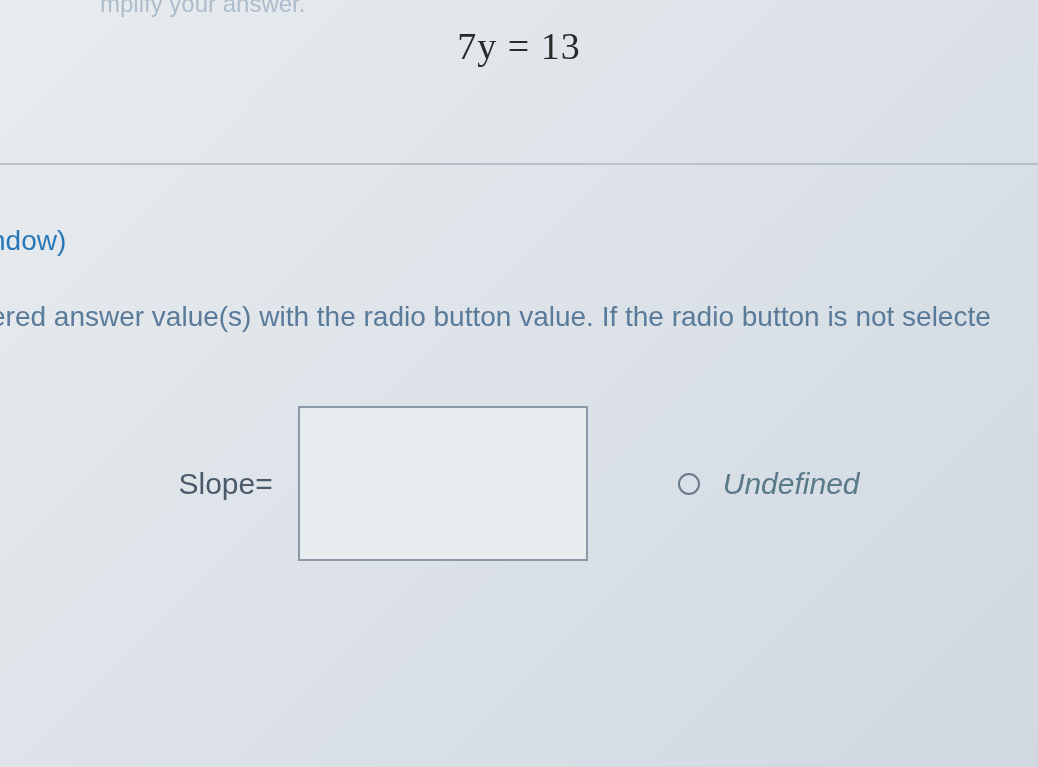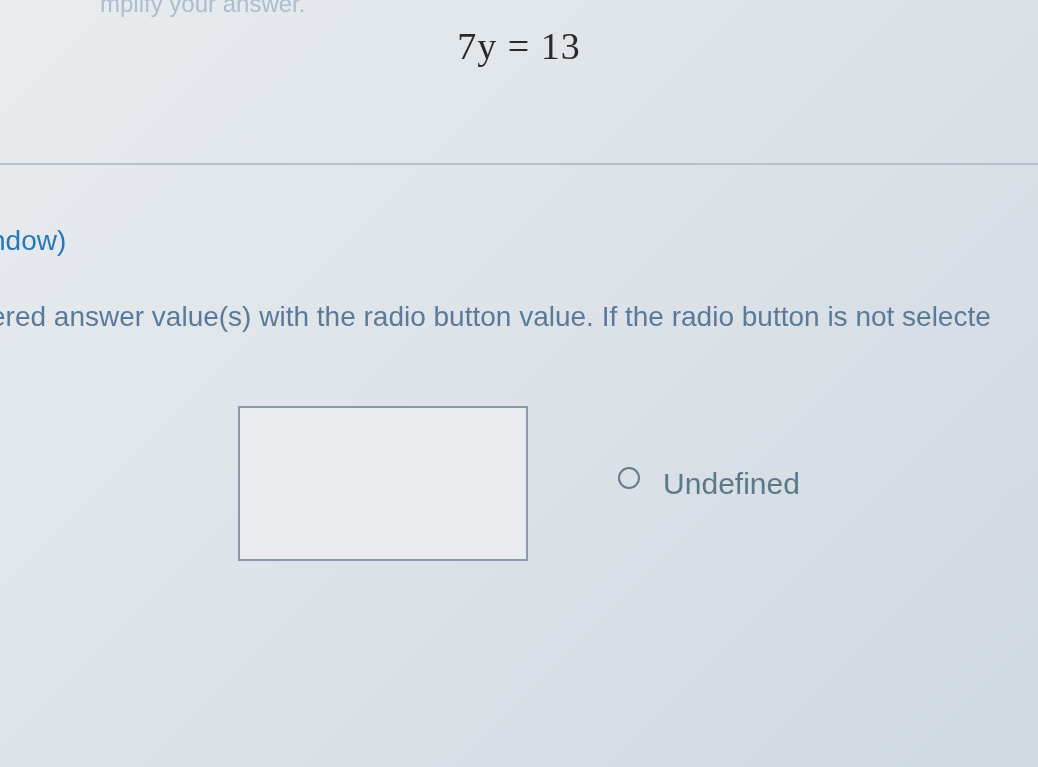--- a/index.html
+++ b/index.html
@@ -74,23 +74,24 @@
       width: 290px;
       height: 155px;
       border: 2px solid #8a98a8;
       background: #e8ecef;
       font-size: 28px;
       padding: 10px;
       color: #333;
     }
     .radio-group {
       display: flex;
-      align-items: flex-start;
+      align-items: center;
       margin-left: 70px;
       gap: 23px;
+      font-style: italic;
     }
     .radio-circle {
       width: 22px;
       height: 22px;
       border: 2px solid #6a7a8a;
       border-radius: 50%;
       background: transparent;
       cursor: pointer;
     }
     .radio-label {
@@ -107,19 +108,20 @@
   <div class="equation">7y = 13</div>
 </div>
 
 <div class="divider"></div>
 
 <div class="lower-section">
   <div class="link-fragment">ndow)</div>
   <div class="instruction-text">ered answer value(s) with the radio button value. If the radio button is not selecte</div>
 
   <div class="answer-row">
+    <span class="slope-label">Slope=</span>
     <input type="text" class="input-box" value="" style="">
     <div class="radio-group">
       <div class="radio-circle"></div>
       <span class="radio-label">Undefined</span>
     </div>
   </div>
 </div>
 
 </body></html>

